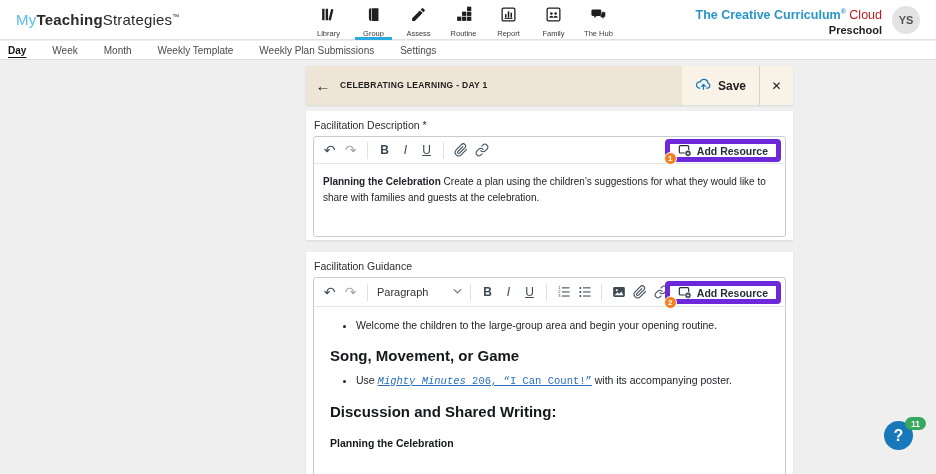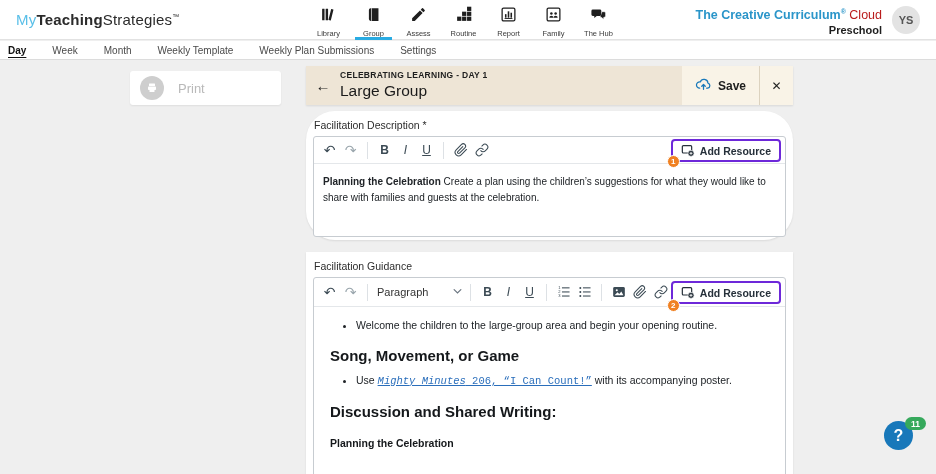--- a/index.html
+++ b/index.html
@@ -59,21 +59,21 @@
   .save-btn { display:flex; align-items:center; gap:6px; padding:0 13px; font-size:12px;
               font-weight:700; color:#1d1d1d; cursor:pointer; }
   .save-btn svg { width:17px; height:14px; }
   .ph-div { width:1px; background:#dcd2bf; }
   .close-btn { width:33px; display:flex; align-items:center; justify-content:center;
                font-size:12px; color:#1d1d1d; cursor:pointer; }
 
   
   .card { position:absolute; left:306px; width:487px; background:#fff;
           box-shadow:0 1px 2px rgba(0,0,0,.09); }
-  .card1 { top:111px; height:129px;border-radius:29px; }
+  .card1 { top:111px; height:129px; }
   .card2 { top:252px; height:300px; }
   .field-label { font-size:10.5px; color:#2d2d2d; padding:8px 0 5px 8px; }
   .editor { margin:0 7px; border:1px solid #c7ccd1; border-radius:3px; background:#fff; }
   .card1 .editor { height:101px; }
   .card2 .editor { height:264px; }
 
   .toolbar { height:27px; display:flex; align-items:center; padding:0 5px;
              border-bottom:1px solid #e4e7ea; position:relative; }
   .card2 .toolbar { height:29px; }
   .tbtn { min-width:21px; height:21px; display:flex; align-items:center; justify-content:center;
@@ -82,21 +82,21 @@
   .tbtn.redo { color:#9aa6ad; }
   .tbtn.bold { font-weight:700; }
   .tbtn.italic { font-style:italic; }
   .tbtn.uline { text-decoration:underline; }
   .tbtn svg { width:14px; height:14px; }
   .sep { width:1px; height:17px; background:#dde1e5; margin:0 6px; }
   .pselect { display:flex; align-items:center; justify-content:space-between; width:90px;
              font-size:11px; color:#333; padding:0 3px; cursor:pointer;gap:25px; }
   .pselect svg { width:9px; height:9px; }
 
-  .add-resource { position:absolute; right:4px; top:2px; height:23px; border:2px solid #6d28d9;
+  .add-resource { position:absolute; right:4px; top:2px; height:23px; border:5px solid #6d28d9;
                   border-radius:4px; background:#fff; display:flex; align-items:center; gap:5px;
                   padding:0 8px; font-size:10.5px; font-weight:600; color:#26303a; cursor:pointer; }
   .card2 .add-resource { top:3px; }
   .add-resource svg { width:14px; height:14px; }
   .ar-badge { position:absolute; left:-6px; bottom:-8px; width:13px; height:13px; border-radius:50%;
               background:#f08122; color:#fff; font-size:8px; font-weight:700; display:flex;
               align-items:center; justify-content:center; border:1px solid #fff; }
   .card2 .ar-badge { bottom:-10px; }
 
   .ed-body1 { padding:10px 9px; font-size:10px; line-height:1.6; color:#202428; }
@@ -206,38 +206,25 @@
 
   <nav class="tabbar">
     <span class="tab active">Day</span>
     <span class="tab">Week</span>
     <span class="tab">Month</span>
     <span class="tab">Weekly Template</span>
     <span class="tab">Weekly Plan Submissions</span>
     <span class="tab">Settings</span>
   </nav>
 
-  <div class="print-card">
-    <span class="print-circle">
-        <svg viewBox="0 0 24 24">
-          <g fill="#fff">
-            <rect x="6" y="3" width="12" height="5" rx="1"></rect>
-            <rect x="4" y="9" width="16" height="7" rx="1.5"></rect>
-            <rect x="7" y="14" width="10" height="6" rx="1"></rect>
-          </g>
-        </svg>
-      </span>
-    <span class="print-label">Print</span>
-  </div>
 
   <div class="panel-header">
     <div class="back-btn">←</div>
     <div class="ph-titles">
       <div class="eyebrow">CELEBRATING LEARNING - DAY 1</div>
-      <div class="ptitle">Large Group</div>
     </div>
     <div class="ph-right">
       <div class="save-btn">
         <span><svg viewBox="0 0 24 20">
               <path d="M6.5 16A4.5 4.5 0 1 1 7.4 7.1 5.6 5.6 0 0 1 18.3 8.6 3.8 3.8 0 0 1 18 16h-1.5" fill="none" stroke="#1878ba" stroke-width="1.8" stroke-linecap="round" stroke-linejoin="round"></path>
               <path d="M12 17.5V10.8M9.5 13.2 12 10.7l2.5 2.5" fill="none" stroke="#1878ba" stroke-width="1.8" stroke-linecap="round" stroke-linejoin="round"></path>
             </svg></span>
         <span>Save</span>
       </div>
       <div class="ph-div"></div>

